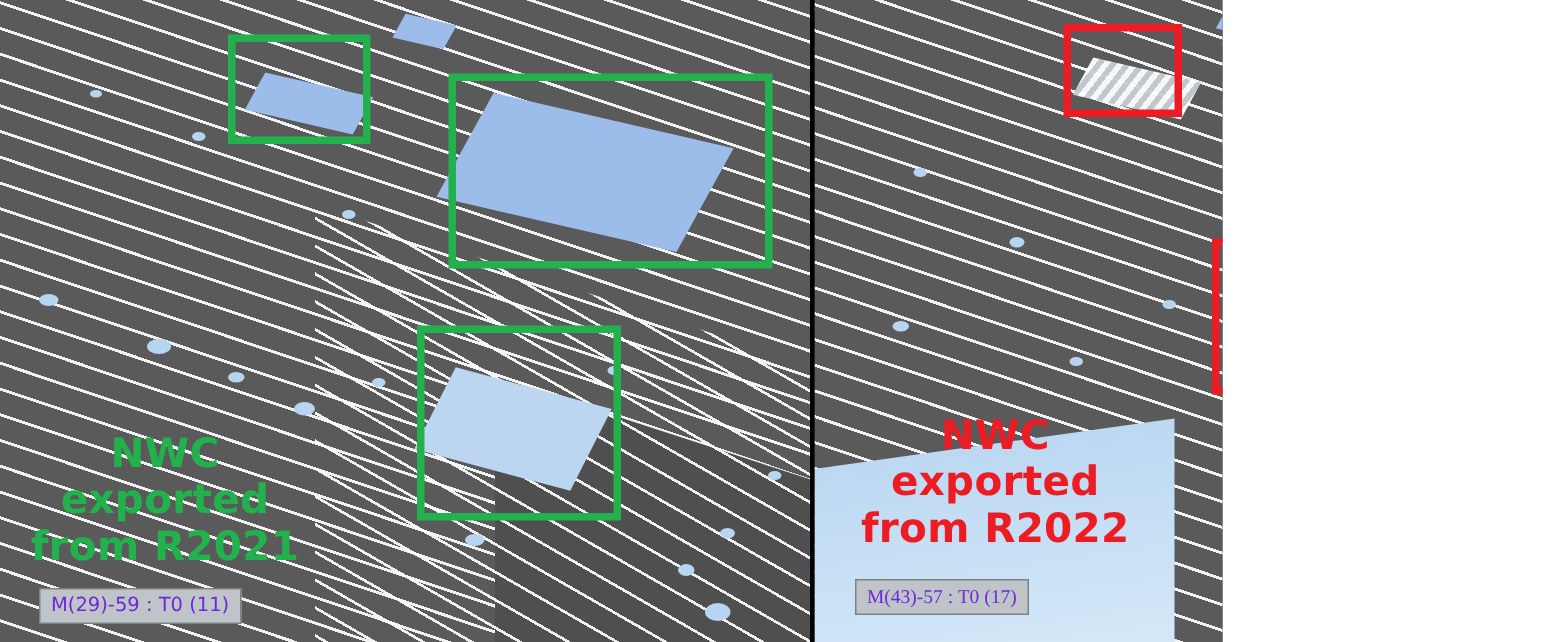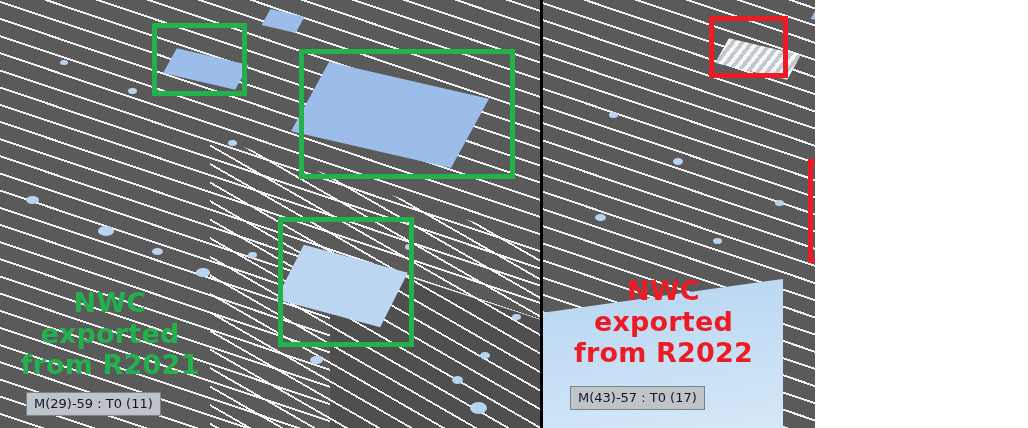--- a/index.html
+++ b/index.html
@@ -67,21 +67,21 @@
   
   .caption{position:absolute;z-index:30;text-align:center;
     font-weight:bold;font-size:27px;line-height:31px;letter-spacing:.2px;
     font-family:"DejaVu Sans",sans-serif;white-space:pre-line;}
   .caption.green{color:#22b14c;}
   .caption.red{color:#ed1c24;}
 
   
   .badge{position:absolute;z-index:30;
     background:#bfc4c9;border:1px solid #7d8287;
-    color:#0f172a;font-size:13px;line-height:17px;
+    color:#6d28d9;font-size:13px;line-height:17px;
     padding:2px 7px 3px 7px;font-family:"DejaVu Sans",sans-serif;white-space:nowrap;text-align:right;}
 </style>
 </head>
 <body>
 
 <div class="screen">
 
   <div class="pane pane-left">
     <div class="sky"></div>
 
@@ -183,15 +183,15 @@
   <div class="caption green" style="left:10px;top:287px;width:200px;">NWC
 exported
 from R2021</div>
 
   <div class="caption red" style="left:556px;top:275px;width:215px;">NWC
 exported
 from R2022</div>
 
   <div class="badge" style="left:26px;top:392px;">M(29)-59 : T0 (11)</div>
 
-  <div class="badge" style="left:570px;top:386px;">M(43)-57 : T0 (17)</div>
+  <div class="badge" style="left:570px;top:386px;font-family:Liberation Serif, serif;">M(43)-57 : T0 (17)</div>
 
 </div>
 
 </body></html>

